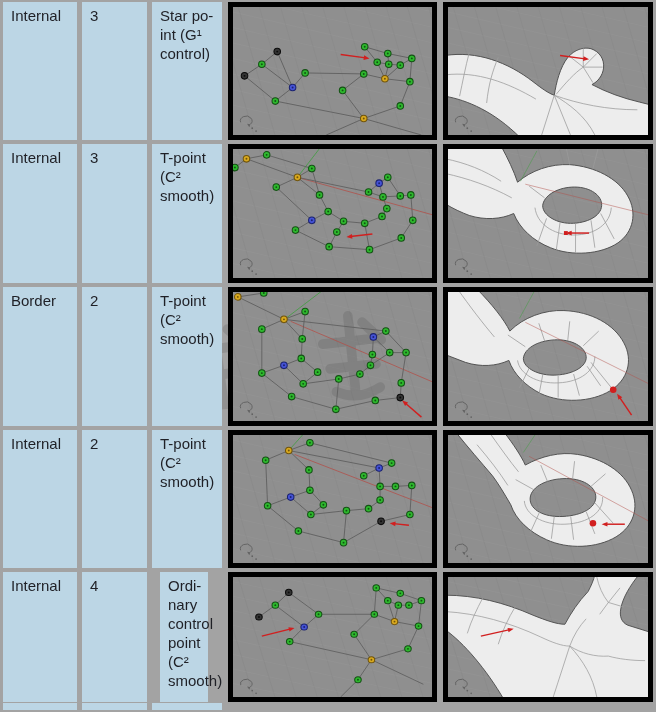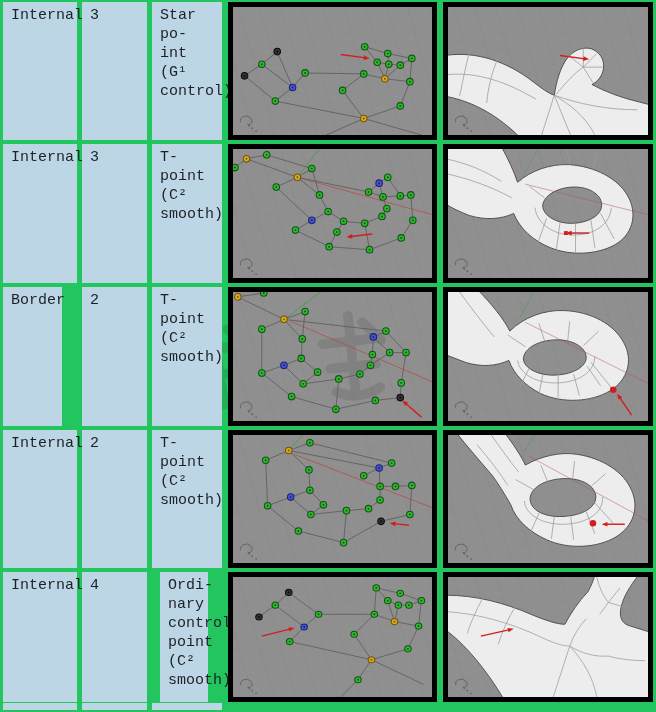--- a/index.html
+++ b/index.html
@@ -1,17 +1,17 @@
 <!DOCTYPE html>
 <html><head>
 <meta charset="utf-8">
 <style>
   html,body{margin:0;padding:0;background:#222;}
-  #app{position:relative;width:656px;height:712px;background:#22c55e;overflow:hidden;
-       font-family:Liberation Mono, monospace;}
+  #app{position:relative;width:656px;height:712px;background:#a3a3a3;overflow:hidden;
+       font-family:Liberation Sans, sans-serif;}
   .cell{position:absolute;background:#bcd6e5;color:#1f2026;font-size:15px;line-height:19px;
         padding:4px 4px 0 8px;box-sizing:border-box;white-space:pre-line;}
   .img-cell{position:absolute;background:#000;box-sizing:border-box;padding:5px;}
   .img-cell svg{display:block;width:100%;height:100%;background:#8f8f8f;}
   .strip{position:absolute;background:#bcd6e5;}
   #wm{position:absolute;left:150px;top:300px;width:390px;height:140px;pointer-events:none;}
 </style>
 </head>
 <body>
 
@@ -396,21 +396,21 @@
         <polygon points="122,86 128,83.6 128,88.4" fill="#d11f1f"></polygon>
         <rect x="120" y="84" width="4" height="4" fill="#d11f1f"></rect>
         <g transform="translate(7,112)" opacity="0.8">
           <path d="M 1,7 A 6,5 0 1 1 11,9" stroke="#585858" stroke-width="1" fill="none"></path>
           <polygon points="11,9 7.6,8.4 10,12" fill="#585858"></polygon>
           <circle cx="13" cy="13" r="0.9" fill="#585858"></circle>
           <circle cx="17" cy="16" r="0.9" fill="#585858"></circle>
         </g>
       </svg>
     </div>
-    <div class="cell" style="left: 3px; top: 287px; width: 59px; height: 139px;">Border</div>
+    <div class="cell" style="left: 3px; top: 287px; width: 74px; height: 139px;">Border</div>
     <div class="cell" style="left: 82px; top: 287px; width: 65px; height: 139px;">2</div>
     <div class="cell" style="left: 152px; top: 287px; width: 70px; height: 139px;">T-point
 (C²
 smooth)</div>
     <div class="img-cell" style="left: 228px; top: 287px; width: 209px; height: 139px;">
       <svg viewBox="0 0 207 132" preserveAspectRatio="none">
         <line x1="-5" y1="-60" x2="212" y2="-10" stroke="rgba(255,255,255,0.07)" stroke-width="0.5"></line>
         <line x1="-5" y1="-44" x2="212" y2="6" stroke="rgba(255,255,255,0.07)" stroke-width="0.5"></line>
         <line x1="-5" y1="-28" x2="212" y2="22" stroke="rgba(255,255,255,0.07)" stroke-width="0.5"></line>
         <line x1="-5" y1="-12" x2="212" y2="38" stroke="rgba(255,255,255,0.07)" stroke-width="0.5"></line>

